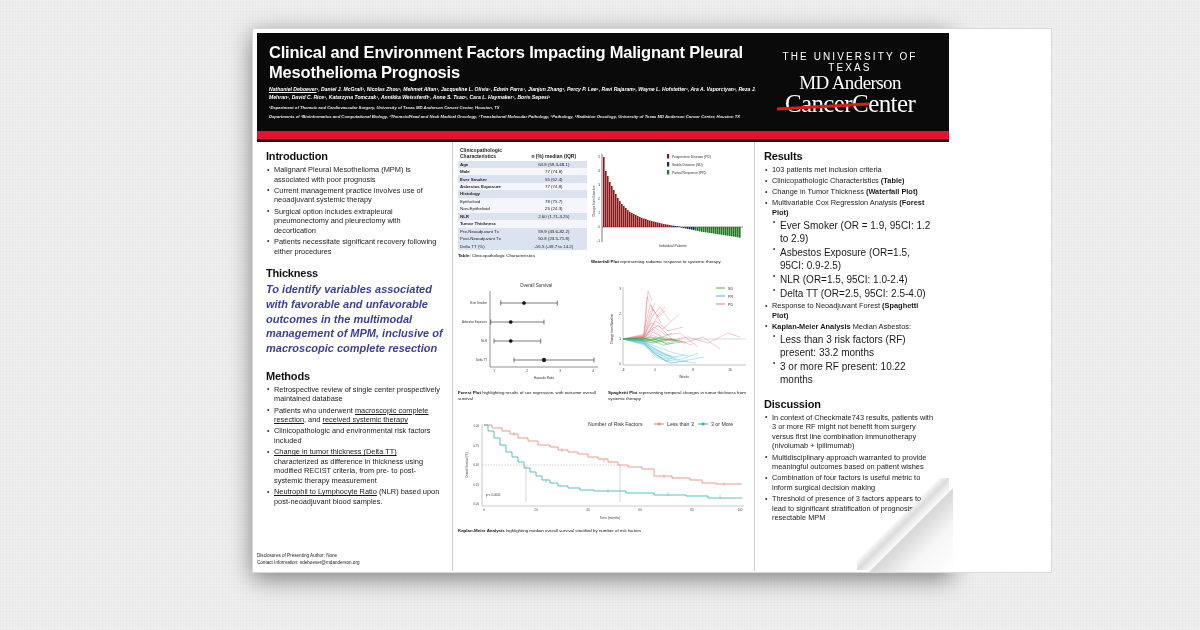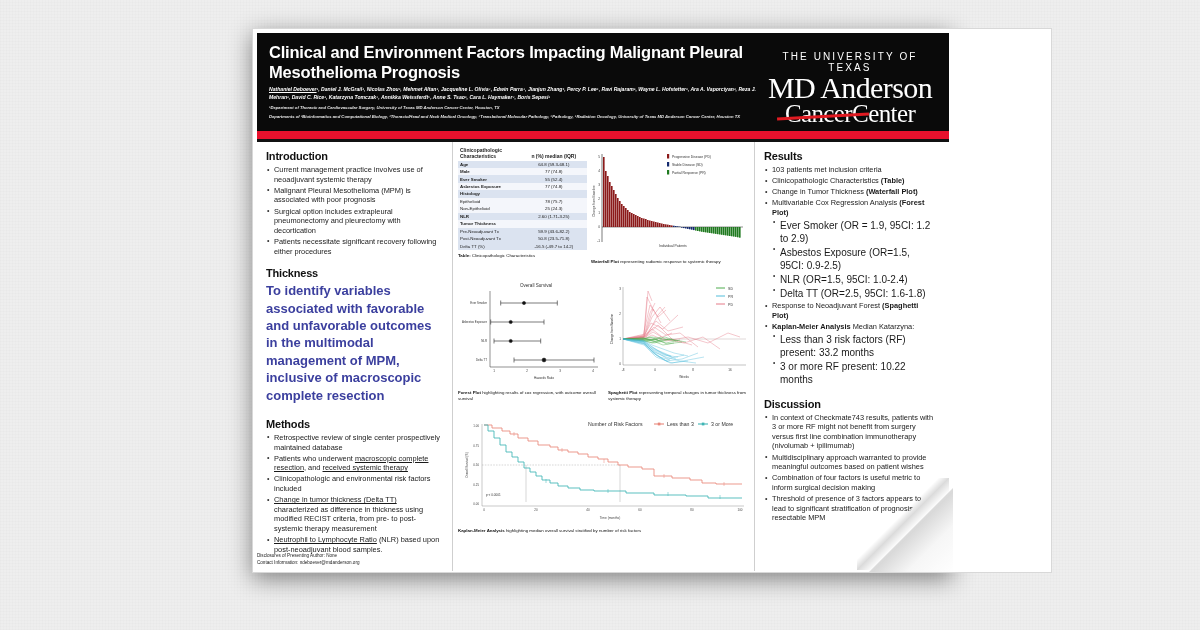--- a/index.html
+++ b/index.html
@@ -68,21 +68,21 @@
     position:absolute;right:10px;top:18px;width:178px;text-align:center;
     color:#fff;
   }
   .logo .ut{
     font-family:"Liberation Sans", sans-serif;
     font-size:10px;letter-spacing:2.1px;font-weight:normal;
     margin-bottom:1px;
   }
   .logo .md{
     font-family:"Liberation Serif", serif;
-    font-size:30px;line-height:.94;letter-spacing:-.6px;
+    font-size:19px;line-height:.94;letter-spacing:-.6px;
   }
   .logo .cc{
     position:relative;
     font-family:"Liberation Serif", serif;
     font-size:25px;line-height:.98;letter-spacing:-.6px;
   }
   .logo .strike{
     position:absolute;left:16px;top:52%;width:92px;height:2.6px;
     background:#e01b22;transform:rotate(-3.2deg);
   }
@@ -114,21 +114,21 @@
   }
   ul.sub{margin:0;padding:0;list-style:none;}
   ul.sub > li{
     position:relative;padding-left:8px;margin-top:1px;
     font-size:10px;line-height:1.30;color:#1a1a1a;
   }
   ul.sub > li:before{
     content:"•";position:absolute;left:1px;top:-0.5px;font-size:6.5px;color:#333;
   }
   .obj-text{
-    font-size:13px;line-height:1.34;color:#3b3f9e;font-weight:bold;
+    font-size:11px;line-height:1.34;color:#3b3f9e;font-style:italic;font-weight:bold;
     margin:0 0 14px 0;
   }
   .u{text-decoration:underline;}
   .b{font-weight:bold;}
 
   
   .mid-row{display:flex;gap:4px;}
   .tablewrap{width:130px;}
   table.ct{
     width:100%;border-collapse:collapse;font-size:4.4px;
@@ -207,22 +207,22 @@
       </div>
     </div>
     <div class="redbar"></div>
     <div class="blackline"></div>
 
     <div class="body">
 
       <div class="col col-left">
         <h2 class="sec">Introduction</h2>
         <ul class="bul">
+          <li>Malignant Pleural Mesothelioma (MPM) is associated with poor prognosis</li>
           <li>Current management practice involves use of neoadjuvant systemic therapy</li>
-          <li>Malignant Pleural Mesothelioma (MPM) is associated with poor prognosis</li>
           <li>Surgical option includes extrapleural pneumonectomy and pleurectomy with decortication</li>
           <li>Patients necessitate significant recovery following either procedures</li>
         </ul>
 
         <h2 class="sec" style="margin-top:11px">Thickness</h2>
         <p class="obj-text">To identify variables associated with favorable and unfavorable outcomes in the multimodal management of MPM, inclusive of macroscopic complete resection</p>
 
         <h2 class="sec" style="margin-top:9px">Methods</h2>
         <ul class="bul">
           <li><span>Retrospective review of single center prospectively maintained database</span></li>
@@ -602,26 +602,26 @@
         <ul class="bul">
           <li><span>103 patients met inclusion criteria</span></li>
           <li><span>Clinicopathologic Characteristics </span><span class="b">(Table)</span></li>
           <li><span>Change in Tumor Thickness </span><span class="b">(Waterfall Plot)</span></li>
           <li>
             <span>Multivariable Cox Regression Analysis </span><span class="b">(Forest Plot)</span>
             <ul class="sub">
               <li>Ever Smoker (OR = 1.9, 95CI: 1.2 to 2.9)</li>
               <li>Asbestos Exposure (OR=1.5, 95CI: 0.9-2.5)</li>
               <li>NLR (OR=1.5, 95CI: 1.0-2.4)</li>
-              <li>Delta TT (OR=2.5, 95CI: 1.6-1.8)</li>
+              <li>Delta TT (OR=2.5, 95CI: 2.5-4.0)</li>
             </ul>
           </li>
           <li><span>Response to Neoadjuvant Forest </span><span class="b">(Spaghetti Plot)</span></li>
           <li>
-            <span class="b">Kaplan-Meier Analysis</span><span> Median Katarzyna:</span>
+            <span class="b">Kaplan-Meier Analysis</span><span> Median Asbestos:</span>
             <ul class="sub">
               <li>Less than 3 risk factors (RF) present: 33.2 months</li>
               <li>3 or more RF present: 10.22 months</li>
             </ul>
           </li>
         </ul>
 
         <h2 class="sec" style="margin-top:12px">Discussion</h2>
         <ul class="bul">
           <li>In context of Checkmate743 results, patients with 3 or more RF might not benefit from surgery versus first line combination immunotherapy (nivolumab + ipilimumab)</li>

